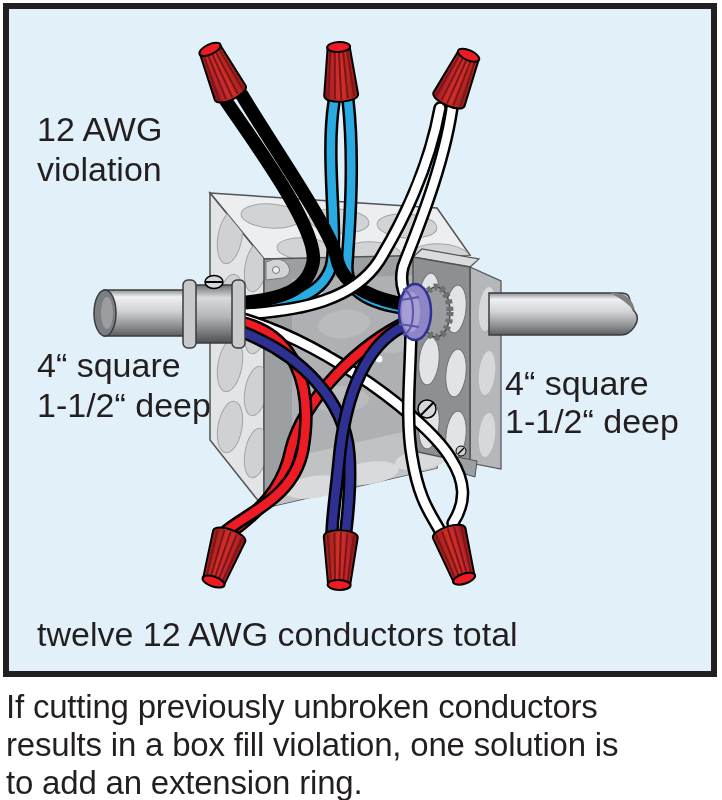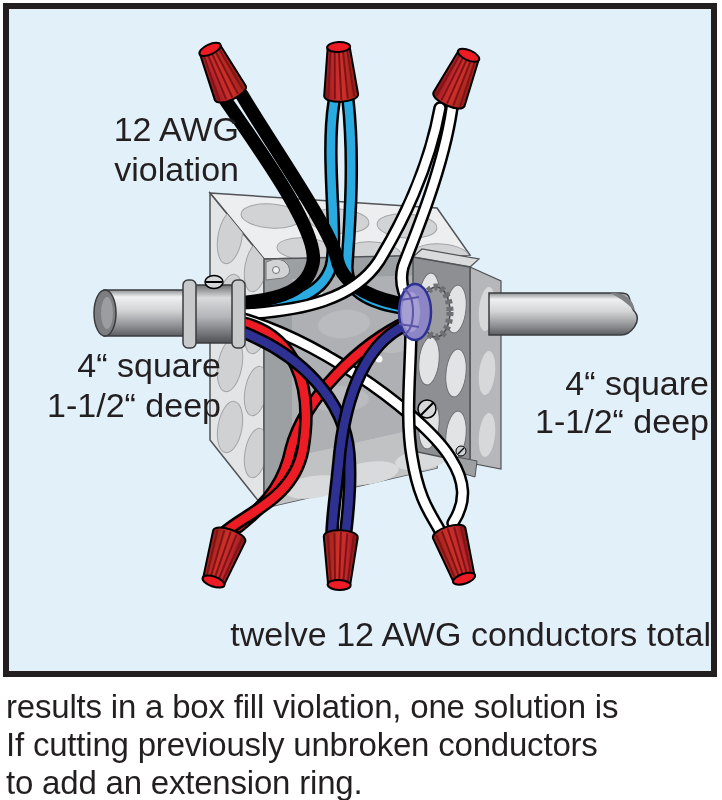--- a/index.html
+++ b/index.html
@@ -6,21 +6,21 @@
   body{
     width:722px;height:800px;position:relative;background:#ffffff;
     font-family:"Liberation Sans", sans-serif;color:#231f20;
     -webkit-font-smoothing:antialiased;overflow:hidden;
   }
   .frame{
     position:absolute;left:3px;top:3px;width:714px;height:674px;
     box-sizing:border-box;border:6px solid #231f20;background:#e2f0f9;
   }
   .art{position:absolute;left:0;top:0;width:702px;height:662px;}
-  .lbl{position:absolute;text-align:right;line-height:40px;font-size:34px;white-space:nowrap;}
+  .lbl{position:absolute;text-align:left;line-height:40px;font-size:34px;white-space:nowrap;padding-left:28px;}
   .lbl div{white-space:nowrap;}
   .lbl-conductors{left:0px;top:100px;width:230px;}
   .lbl-leftbox{left:0px;top:336px;width:212px;line-height:40px;}
   .lbl-rightring{left:468px;top:355px;width:232px;line-height:38px;}
   .lbl-total{left:0px;top:604px;width:702px;font-size:34px;line-height:42px;}
   .caption{
     position:absolute;left:6px;top:688px;width:712px;
     font-size:33px;line-height:38px;letter-spacing:-0.2px;
   }
   .caption div{white-space:nowrap;}
@@ -239,16 +239,16 @@
 
   <div class="lbl lbl-rightring">
     <div>4“ square</div>
     <div>1-1/2“ deep</div>
   </div>
 
   <div class="lbl lbl-total">twelve 12 AWG conductors total</div>
 </div>
 
 <div class="caption">
+  <div>If cutting previously unbroken conductors</div>
   <div>results in a box fill violation, one solution is</div>
-  <div>If cutting previously unbroken conductors</div>
   <div>to add an extension ring.</div>
 </div>
 
 </body></html>

